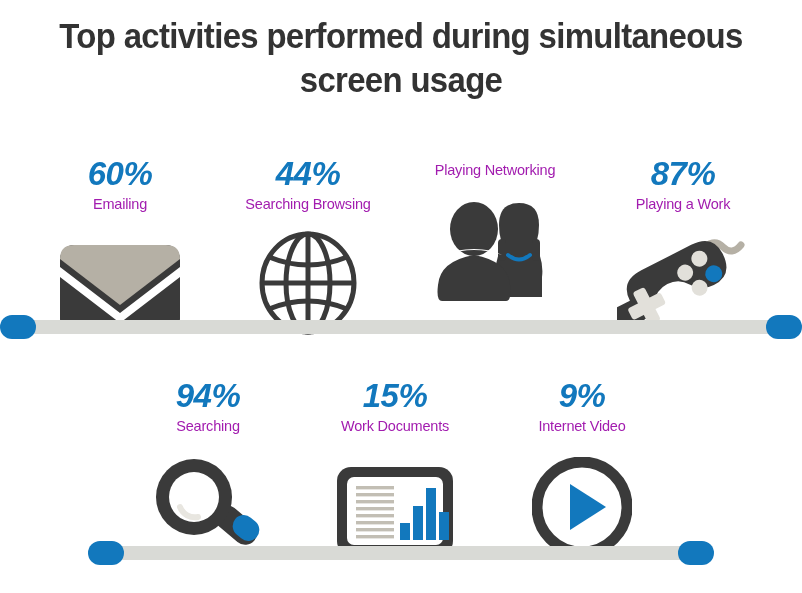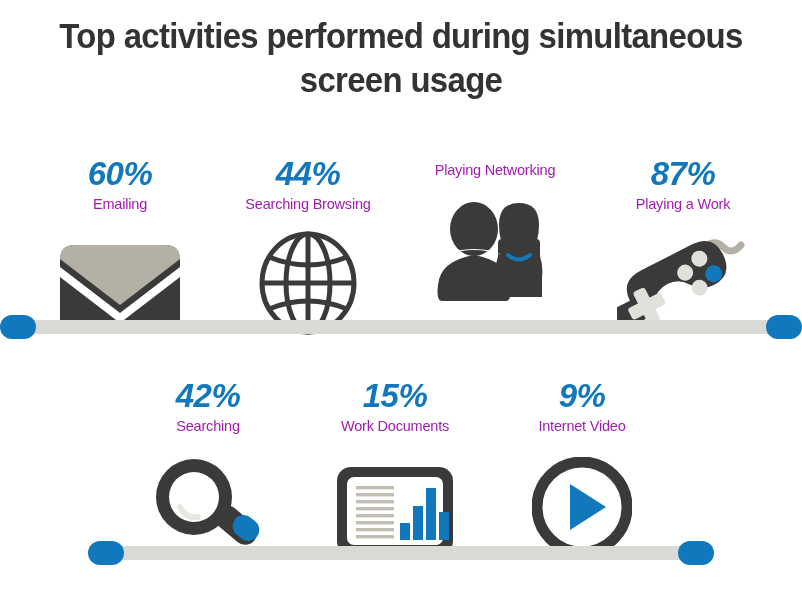--- a/index.html
+++ b/index.html
@@ -182,21 +182,21 @@
 </div>
 
 <div class="bar" id="bar-1">
   <span class="cap left"></span>
   <span class="cap right"></span>
 </div>
 
 <div class="row" id="row-2">
 
   <div class="cell" style="left:208px">
-    <div class="pct">42%</div>
+    <div class="pct">94%</div>
     <div class="lbl">Searching</div>
     <div class="icon-wrap">
       <svg width="116" height="102" viewBox="0 0 116 102">
 
         <rect x="62" y="58" width="48" height="24" rx="12" fill="#3a3a3a" transform="rotate(40 86 70)"></rect>
         <rect x="82" y="62" width="28" height="22" rx="11" fill="#1278bd" transform="rotate(40 96 73)"></rect>
 
         <circle cx="44" cy="42" r="38" fill="#3a3a3a"></circle>
         <circle cx="44" cy="42" r="25" fill="#ffffff"></circle>
         <path d="M30 52 a16 16 0 0 0 18 10" fill="none" stroke="#e8e6e0" stroke-width="6" stroke-linecap="round"></path>

